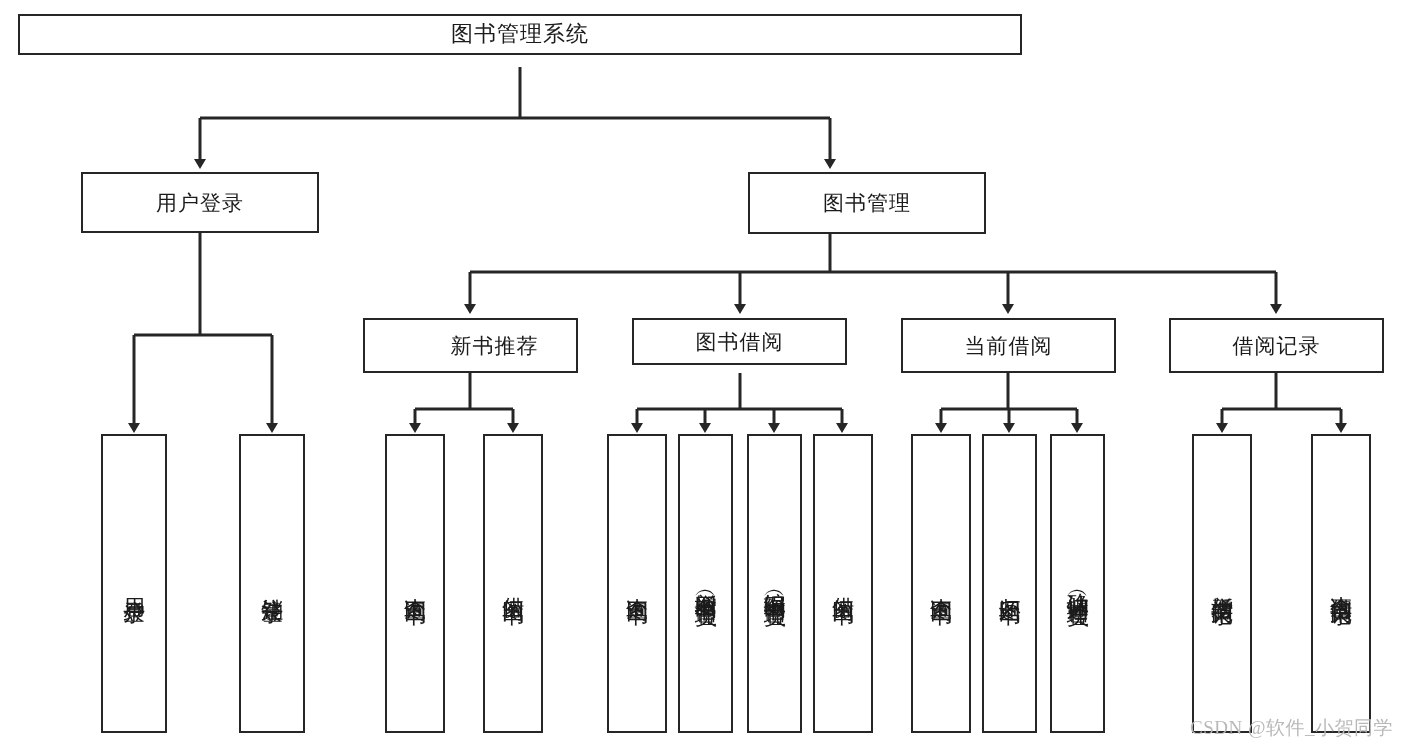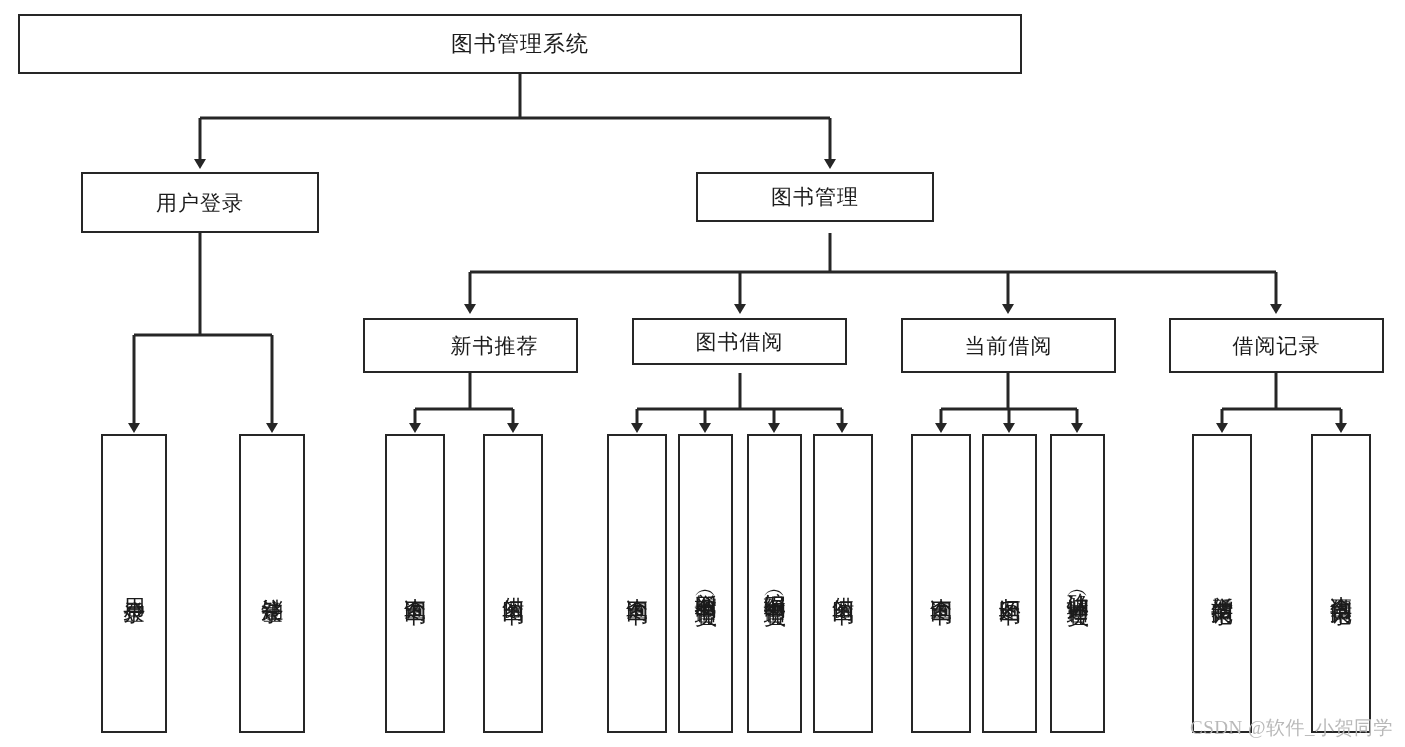--- a/index.html
+++ b/index.html
@@ -118,24 +118,24 @@
       <path d="M1009,409 L1009,424" marker-end="url(#arrow)"></path>
       <path d="M1077,409 L1077,424" marker-end="url(#arrow)"></path>
 
       <path d="M1276,373 L1276,409"></path>
       <path d="M1222,409 L1341,409"></path>
       <path d="M1222,409 L1222,424" marker-end="url(#arrow)"></path>
       <path d="M1341,409 L1341,424" marker-end="url(#arrow)"></path>
     </g>
   </svg>
 
-  <div class="node h root" style="left:18px; top:14px; width:1004px; height:60px;">图书管理系统</div>
+  <div class="node h root" style="left:18px; top:14px; width:1004px; height:41px;">图书管理系统</div>
 
   <div class="node h" style="left:81px; top:172px; width:238px; height:61px;">用户登录</div>
-  <div class="node h" style="left:696px; top:172px; width:238px; height:50px;">图书管理</div>
+  <div class="node h" style="left:748px; top:172px; width:238px; height:62px;">图书管理</div>
 
   <div class="node h" style="left:363px; top:318px; width:215px; height:55px;padding-left:48px;">新书推荐</div>
   <div class="node h" style="left:632px; top:318px; width:215px; height:47px;">图书借阅</div>
   <div class="node h" style="left:901px; top:318px; width:215px; height:55px;">当前借阅</div>
   <div class="node h" style="left:1169px; top:318px; width:215px; height:55px;">借阅记录</div>
 
   <div class="node v" style="left:101px; top:434px; width:66px; height:299px;">
     <span class="vtext">用户登录</span>
   </div>
   <div class="node v" style="left:239px; top:434px; width:66px; height:299px;">

